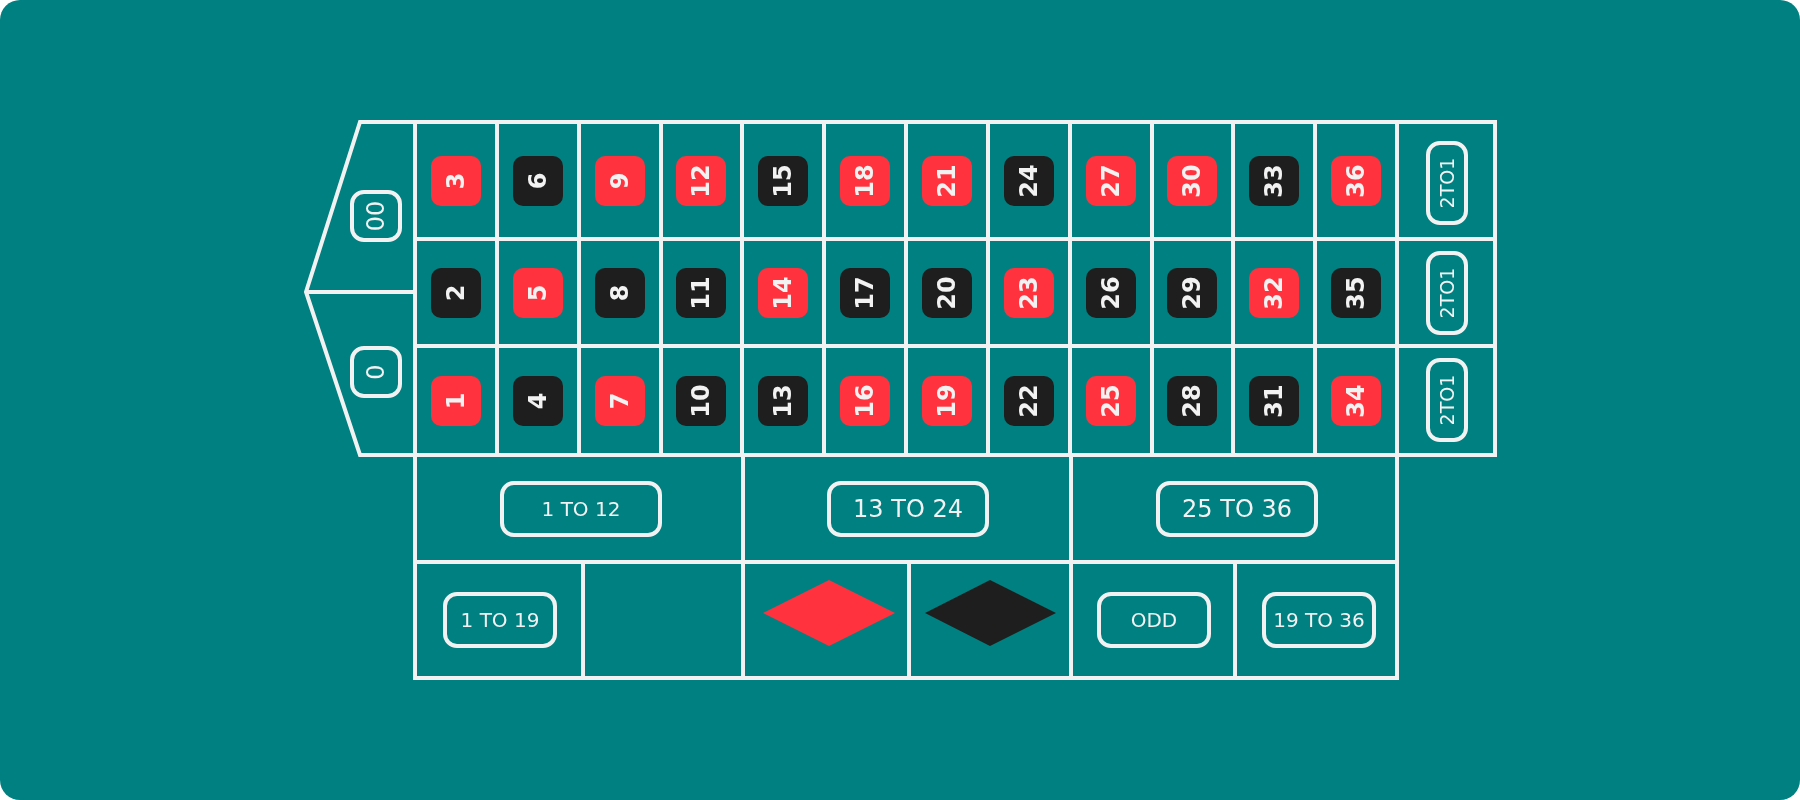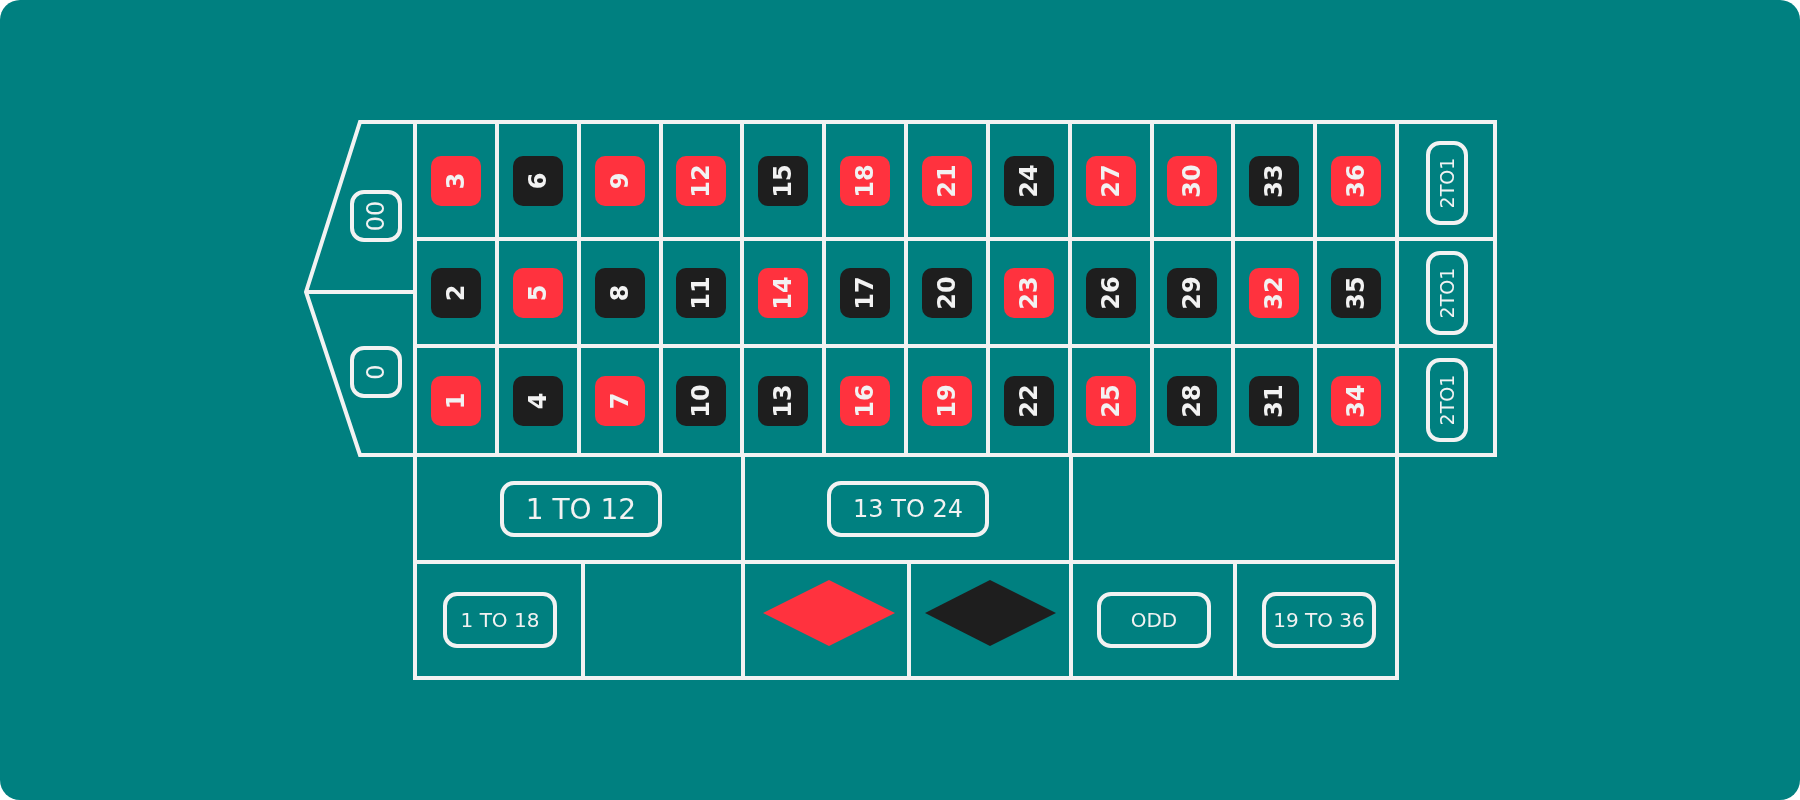--- a/index.html
+++ b/index.html
@@ -194,33 +194,38 @@
         <span>2TO1</span>
       </div>
   </div>
   <div class="cell" style="left:1399px;top:348px;width:94px;height:105px;">
     <div class="pill v" style="left:27px;top:10px;width:42px;height:84px;font-size:19px;">
         <span>2TO1</span>
       </div>
   </div>
 
   <div class="cell" style="left:417px;top:457px;width:324px;height:103px;">
-    <div class="pill" style="left:83px;top:24px;width:162px;height:56px;font-size:28px;">
+    <div class="pill" style="left:83px;top:24px;width:162px;height:56px;font-size:20px;">
         <span>1 TO 12</span>
       </div>
   </div>
   <div class="cell" style="left:745px;top:457px;width:324px;height:103px;text-align:center;">
     <div class="pill" style="left:82px;top:24px;width:162px;height:56px;font-size:24px;">
         <span>13 TO 24</span>
       </div>
   </div>
+  <div class="cell" style="left:1073px;top:457px;width:322px;height:103px;">
+    <div class="pill" style="left:83px;top:24px;width:162px;height:56px;font-size:24px;">
+        <span>25 TO 36</span>
+      </div>
+  </div>
 
   <div class="cell" style="left:417px;top:564px;width:164px;height:112px;">
     <div class="pill" style="left:26px;top:28px;width:114px;height:56px;font-size:20px;">
-        <span>1 TO 18</span>
+        <span>1 TO 19</span>
       </div>
   </div>
   <div class="cell" style="left:745px;top:564px;width:162px;height:112px;"></div>
   <div class="cell" style="left:911px;top:564px;width:158px;height:112px;"></div>
   <div class="cell" style="left:1073px;top:564px;width:152px;height:112px;border-radius:21px;">
     <div class="pill" style="left:24px;top:28px;width:114px;height:56px;font-size:20px;">
         <span>ODD</span>
       </div>
   </div>
   <div class="cell" style="left:1237px;top:564px;width:158px;height:112px;border-radius:16px;">

